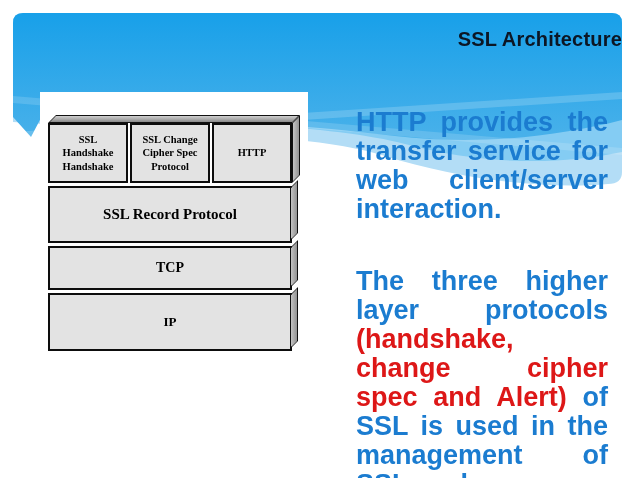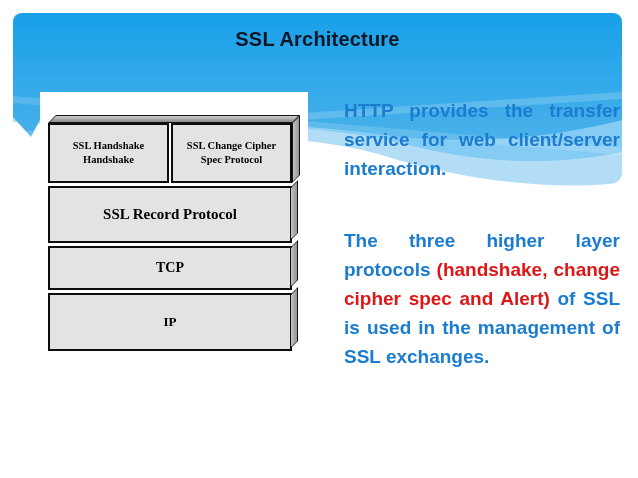--- a/index.html
+++ b/index.html
@@ -1,21 +1,21 @@
 <!DOCTYPE html>
 <html><head>
 <meta charset="utf-8">
 <style>
   html,body{margin:0;padding:0;background:#ffffff;}
   .slide{position:relative;width:638px;height:478px;overflow:hidden;background:#ffffff;
          font-family:"Liberation Sans", sans-serif;}
   
   .bg-svg{position:absolute;left:0;top:0;width:638px;height:478px;}
   
-  .title{position:absolute;left:13px;top:28px;width:609px;text-align:center;
+  .title{position:absolute;left:13px;top:28px;width:609px;text-align:right;
          font-size:20px;font-weight:bold;color:#0c1624;letter-spacing:.2px;}
   
   .panel{position:absolute;left:40px;top:92px;width:268px;height:298px;background:#ffffff;}
   .slab{position:absolute;left:8px;top:31px;width:244px;}
   .bevel-top{position:absolute;left:0;top:-8px;width:244px;height:8px;box-sizing:border-box;
              background:linear-gradient(#cfcfcf,#8a8a8a);border:1px solid #111;
              transform:skewX(-45deg);transform-origin:bottom left;}
   .row,.row1{position:relative;margin-bottom:3px;}
   .bevel-r::after{content:"";position:absolute;top:0;right:-8px;width:8px;height:100%;
              box-sizing:border-box;background:linear-gradient(to right,#c4c4c4,#939393);
@@ -26,21 +26,21 @@
   .row1{display:flex;gap:2px;height:60px;}
   .cell{box-sizing:border-box;background:#e3e3e3;border:2px solid #0d0d0d;flex:1;
         display:flex;align-items:center;justify-content:center;text-align:center;
         font-family:"Liberation Serif", serif;font-weight:bold;color:#000;
         font-size:10.5px;line-height:1.3;padding:10px;}
   .r-record{height:57px;font-size:15px;}
   .r-tcp{height:44px;font-size:14px;}
   .r-ip{height:58px;font-size:13px;}
   
   .bodytext{position:absolute;left:344px;top:96px;width:276px;}
-  .bodytext p{margin:0;text-align:justify;font-size:19px;font-weight:bold;
+  .bodytext p{margin:12px;text-align:justify;font-size:27px;font-weight:bold;
               line-height:29px;color:#1b7cd0;}
   .bodytext p.second{margin-top:43px;}
   .red{color:#dd1717;}
 </style>
 </head>
 <body>
 
 <div class="slide">
 
   <svg class="bg-svg" viewBox="0 0 638 478" xmlns="http://www.w3.org/2000/svg" aria-hidden="true">
@@ -59,20 +59,21 @@
 
   <div class="title">SSL Architecture</div>
 
   <div class="panel">
     <div class="slab">
       <div class="bevel-top"></div>
 
       <div class="row1 bevel-r">
         <div class="cell">SSL Handshake Handshake</div>
         <div class="cell">SSL Change Cipher Spec Protocol</div>
+        <div class="cell">HTTP</div>
       </div>
 
       <div class="row r-record bevel-r">SSL Record Protocol</div>
       <div class="row r-tcp bevel-r">TCP</div>
       <div class="row r-ip bevel-r">IP</div>
     </div>
   </div>
 
   <div class="bodytext">
     <p>HTTP provides the transfer service for web client/server interaction.</p>

